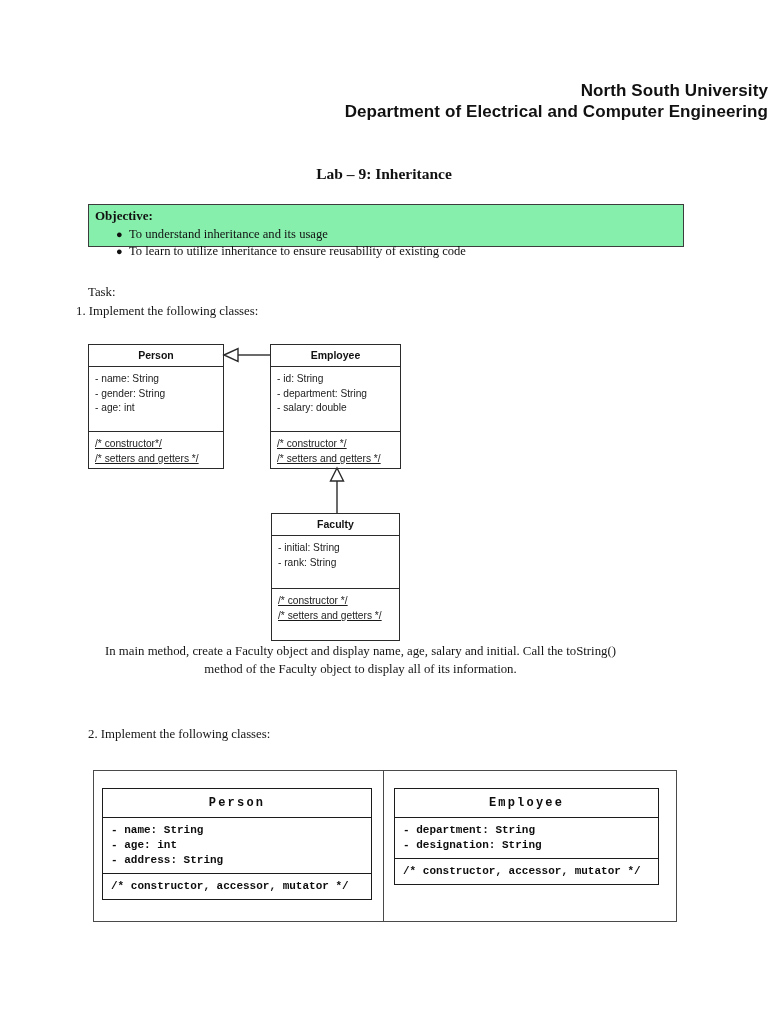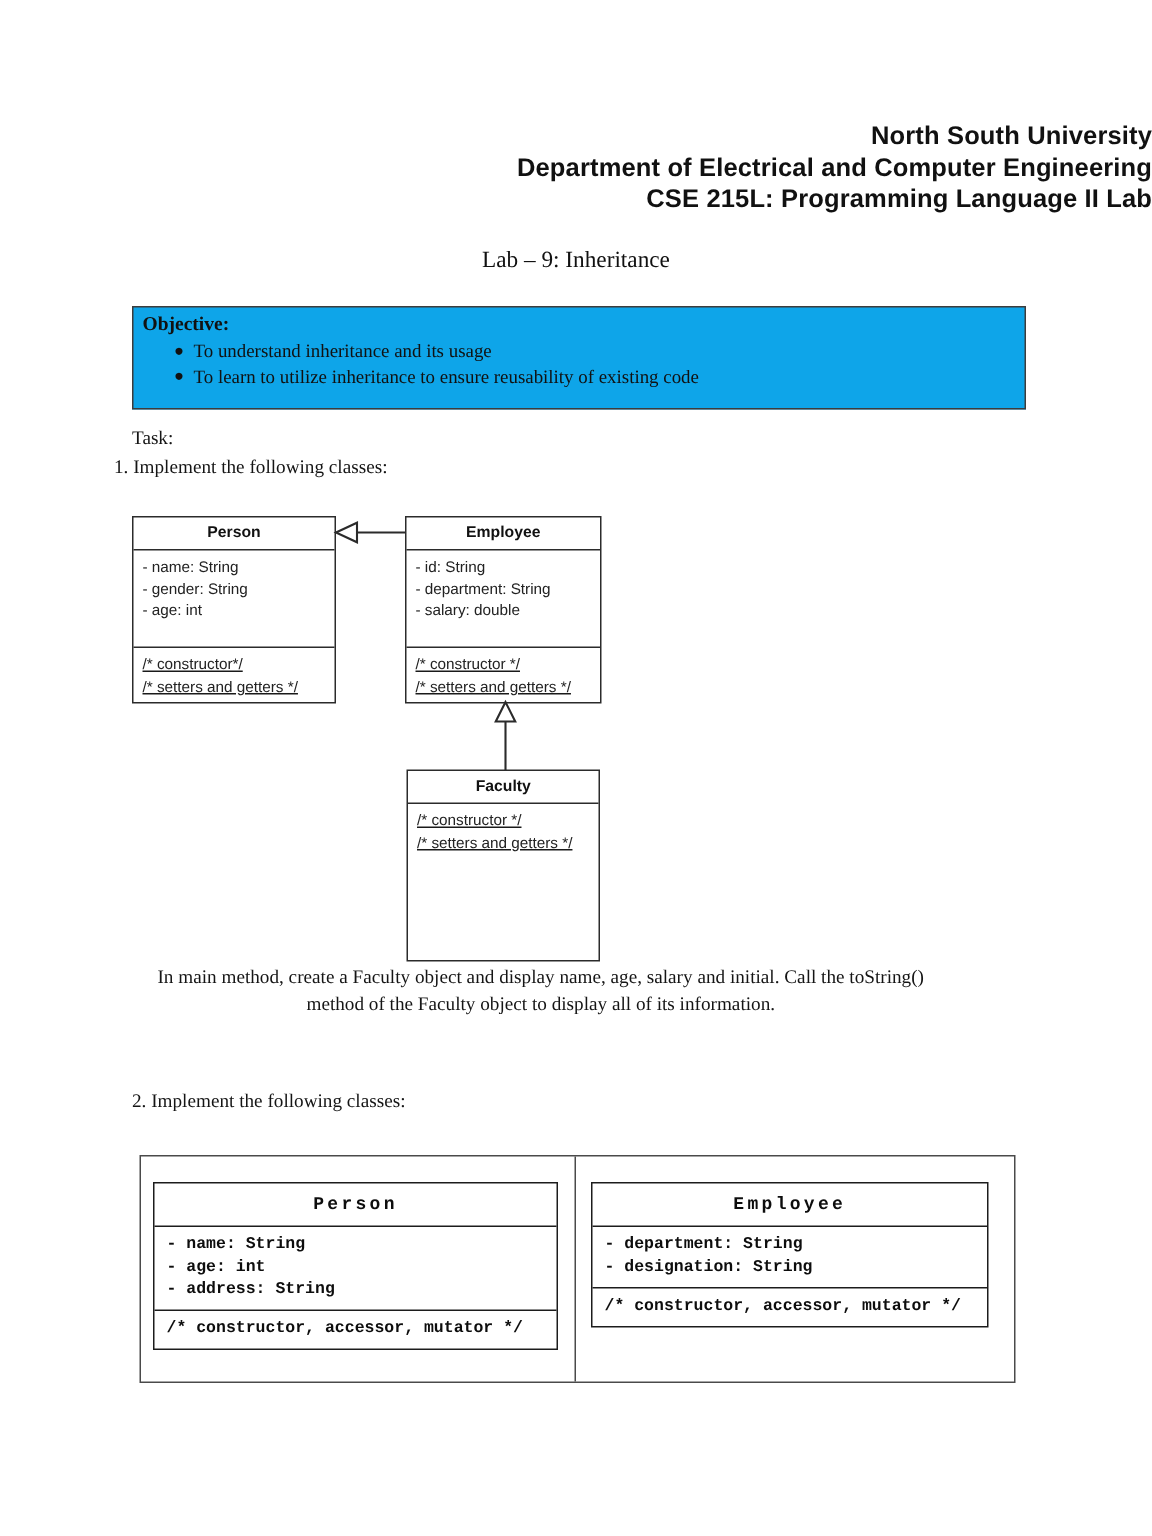--- a/index.html
+++ b/index.html
@@ -38,35 +38,35 @@
   .header .line2 { font-size: 17px; line-height: 21px; letter-spacing: .1px; }
   .header .line3 { font-size: 17px; line-height: 21px; letter-spacing: .1px; }
 
   .lab-title {
     position: absolute;
     left: 0;
     top: 165px;
     width: 768px;
     text-align: center;
     font-family: "Liberation Serif", "DejaVu Serif", serif;
-    font-weight: normal;
+    font-weight: bold;
     font-size: 15.5px;
     color: #111;
   }
 
   
   .objective-box {
     position: absolute;
     left: 88px;
     top: 204px;
     width: 596px;
-    height: 69px;
+    height: 43px;
     border: 1.3px solid #3c3c3c;
     box-sizing: border-box;
-    background: #0ea5e9;
+    background: #86efac;
   }
   .objective-title {
     position: absolute;
     left: 6px;
     top: 3px;
     font-size: 13px;
     font-weight: bold;
     font-family: "Liberation Serif", "DejaVu Serif", serif;
     color: #111;
   }
@@ -213,21 +213,20 @@
   }
 </style>
 </head>
 <body>
 
 <div class="page">
 
   <div class="header">
     <div class="line1">North South University</div>
     <div class="line2">Department of Electrical and Computer Engineering</div>
-    <div class="line3">CSE 215L: Programming Language II Lab</div>
   </div>
 
   <div class="lab-title">Lab – 9: Inheritance</div>
 
   <div class="objective-box">
     <div class="objective-title">Objective:</div>
     <ul class="objective-list">
       <li>
         <span class="bul">●</span>
         <span>To understand inheritance and its usage</span>
@@ -265,20 +264,24 @@
         <div>- salary: double</div>
       </div>
       <div class="uml-sect methods">
         <div>/* constructor */</div>
         <div>/* setters and getters */</div>
       </div>
     </div>
 
     <div class="uml-box" id="box-faculty">
       <div class="uml-title">Faculty</div>
+      <div class="uml-sect attrs">
+        <div>- initial: String</div>
+        <div>- rank: String</div>
+      </div>
       <div class="uml-sect methods">
         <div>/* constructor */</div>
         <div>/* setters and getters */</div>
       </div>
     </div>
 
     <svg class="arrow-svg" id="arrow-employee-person" viewBox="0 0 50 24">
       <line x1="48" y1="9" x2="16" y2="9" stroke="#2b2b2b" stroke-width="1.4"></line>
       <polygon points="2,9 16,2.5 16,15.5" fill="#ffffff" stroke="#2b2b2b" stroke-width="1.4" stroke-linejoin="miter"></polygon>
     </svg>

